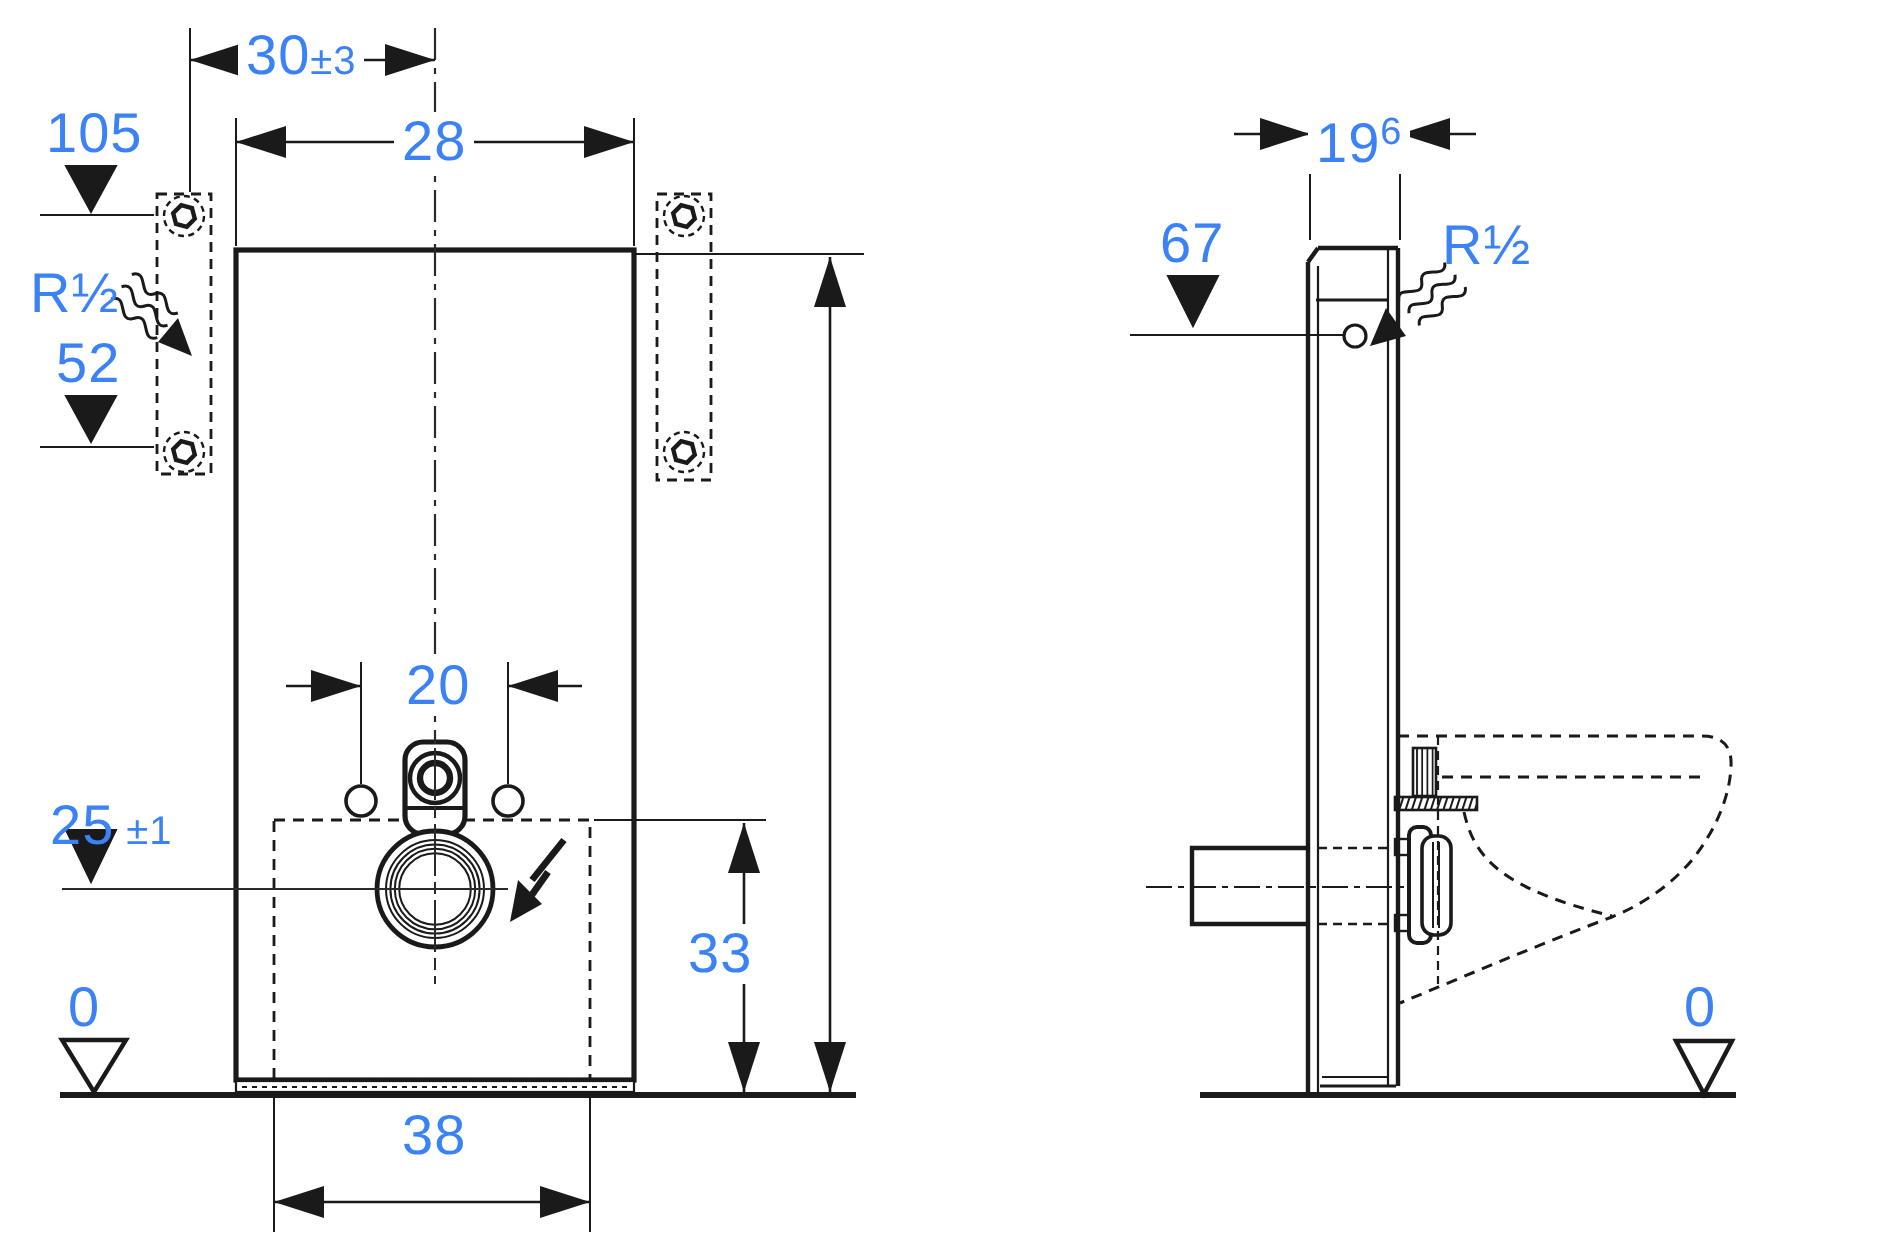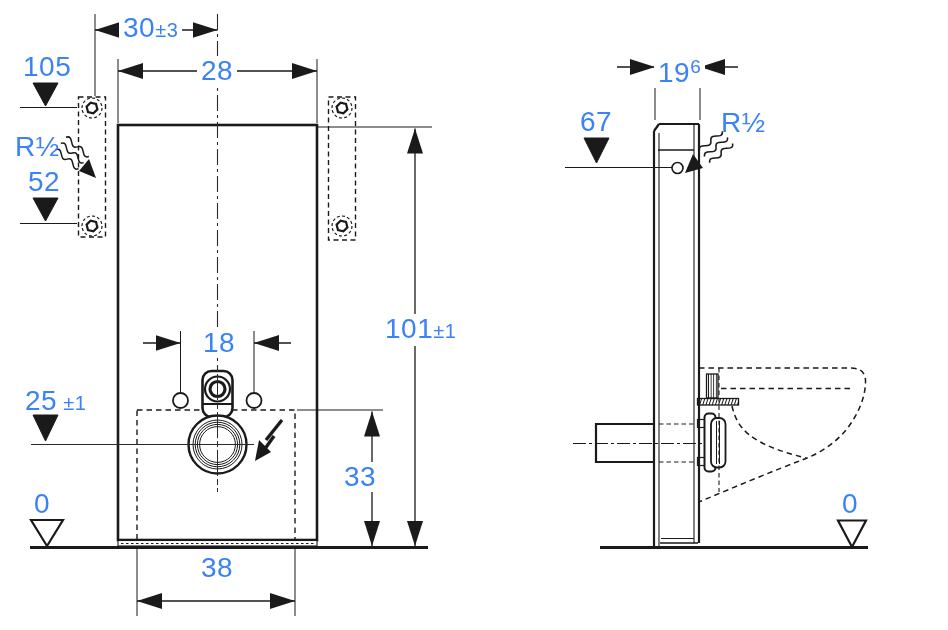--- a/index.html
+++ b/index.html
@@ -227,25 +227,24 @@
 <div class="lbl bg" style="left:119px;top:13px"><span>30</span><span class="tol">±3</span></div>
 
 <div class="lbl bg" style="left:197px;top:56px"><span>28</span></div>
 
 <div class="lbl" style="left:23px;top:52px"><span>105</span></div>
 
 <div class="lbl" style="left:15px;top:132px"><span>R½</span></div>
 
 <div class="lbl" style="left:28px;top:167px"><span>52</span></div>
 
-<div class="lbl bg" style="left:199px;top:328px"><span>18</span></div>
-
-<div class="lbl" style="left:25px;top:386px"><span>25</span><span class="tol sp">±1</span></div>
-
-<div class="lbl bg" style="left:381px;top:314px"><span>101</span><span class="tol">±1</span></div>
+<div class="lbl bg" style="left:199px;top:328px"><span>20</span></div>
+
+<div class="lbl" style="left:25px;top:398px"><span>25</span><span class="tol sp">±1</span></div>
+
 
 <div class="lbl bg" style="left:340px;top:462px"><span>33</span></div>
 
 <div class="lbl" style="left:34px;top:489px"><span>0</span></div>
 
 <div class="lbl bg" style="left:197px;top:553px"><span>38</span></div>
 
 <div class="lbl bg" style="left:654px;top:52px"><span>19</span><span class="sup">6</span></div>
 
 <div class="lbl" style="left:580px;top:107px"><span>67</span></div>

